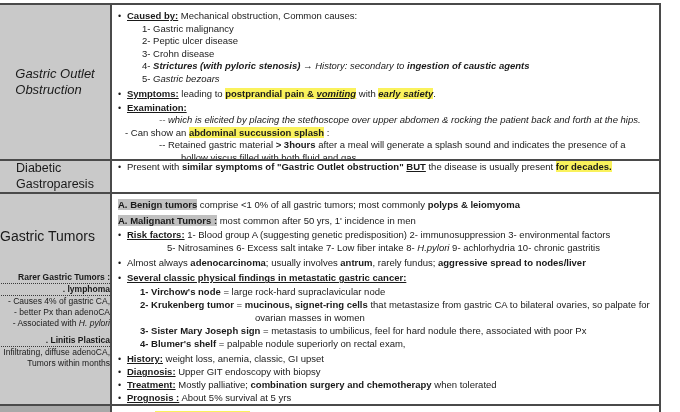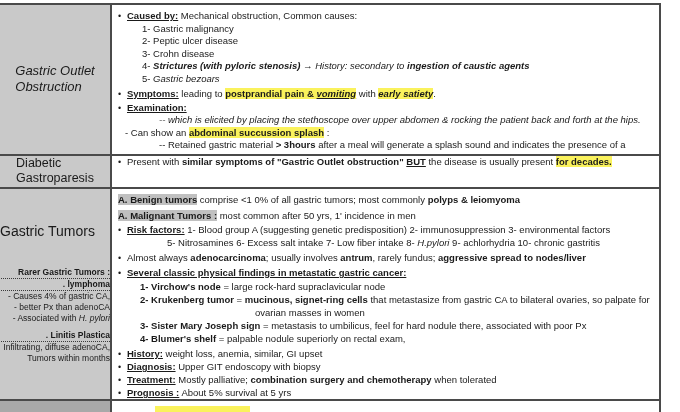--- a/index.html
+++ b/index.html
@@ -72,20 +72,21 @@
         <div class="ln ind-num">1-  Gastric malignancy</div>
         <div class="ln ind-num">2-  Peptic ulcer disease</div>
         <div class="ln ind-num">3-  Crohn disease</div>
         <div class="ln ind-num"><span>4-  </span><span class="b i">Strictures (with pyloric stenosis) </span><span>→ </span><span class="i">History: secondary to </span><span class="b i">ingestion of caustic agents</span></div>
         <div class="ln ind-num"><span>5-  </span><span class="i">Gastric bezoars</span></div>
         <div class="ln mt3"><span class="blt">•</span><span class="b u">Symptoms:</span><span> leading to </span><span class="b hl">postprandial pain &amp; </span><span class="b i u hl">vomiting</span><span> with </span><span class="b i hl">early satiety</span><span>.</span></div>
         <div class="ln mt2"><span class="blt">•</span><span class="b u">Examination:</span></div>
         <div class="ln ind-ddash i">-- which is elicited by placing the stethoscope over upper abdomen &amp; rocking the patient back and forth at the hips.</div>
         <div class="ln ind-dash"><span>-    Can show an </span><span class="b hl">abdominal succussion splash</span><span> :</span></div>
         <div class="ln ind-ddash"><span>-- Retained gastric material </span><span class="b">&gt; 3hours</span><span> after a meal will generate a splash sound and indicates the presence of a</span></div>
+        <div class="ln ind-cont">hollow viscus filled with both fluid and gas.</div>
       </div>
     </div>
 
     <div class="row r2">
       <div class="hcell">
         <div class="htitle">
           <div>Diabetic</div>
           <div>Gastroparesis</div>
         </div>
       </div>
@@ -114,21 +115,21 @@
         <div class="ln mt4"><span class="b gl">A. Malignant Tumors :</span><span> most common after 50 yrs, 1' incidence in men</span></div>
         <div class="ln mt2"><span class="blt">•</span><span class="b u">Risk factors:</span><span>  1- Blood group A (suggesting genetic predisposition)   2- immunosuppression   3- environmental factors</span></div>
         <div class="ln ind-risk2"><span>5- Nitrosamines   6- Excess salt intake   7- Low fiber intake   8- </span><span class="i">H.pylori</span><span>   9- achlorhydria   10- chronic gastritis</span></div>
         <div class="ln mt3"><span class="blt">•</span><span>Almost always </span><span class="b">adenocarcinoma</span><span>; usually involves </span><span class="b">antrum</span><span>, rarely fundus; </span><span class="b">aggressive spread to nodes/liver</span></div>
         <div class="ln mt3"><span class="blt">•</span><span class="b u">Several classic physical findings in metastatic gastric cancer:</span></div>
         <div class="ln ind-find mt2"><span class="b">1-   Virchow's node</span><span> = large rock-hard supraclavicular node</span></div>
         <div class="ln ind-find"><span class="b">2-   Krukenberg tumor</span><span> = </span><span class="b">mucinous, signet-ring cells</span><span> that metastasize from gastric CA to bilateral ovaries, so palpate for</span></div>
         <div class="ln ind-ovarian">ovarian masses in women</div>
         <div class="ln ind-find"><span class="b">3-   Sister Mary Joseph sign</span><span> = metastasis to umbilicus, feel for hard nodule there, associated with poor Px</span></div>
         <div class="ln ind-find"><span class="b">4-   Blumer's shelf</span><span> = palpable nodule superiorly on rectal exam,</span></div>
-        <div class="ln mt3"><span class="blt">•</span><span class="b u">History:</span><span>  weight loss, anemia, similar, GI upset</span></div>
+        <div class="ln mt3"><span class="blt">•</span><span class="b u">History:</span><span>  weight loss, anemia, classic, GI upset</span></div>
         <div class="ln"><span class="blt">•</span><span class="b u">Diagnosis:</span><span> Upper GIT endoscopy with biopsy</span></div>
         <div class="ln"><span class="blt">•</span><span class="b u">Treatment:</span><span> Mostly palliative; </span><span class="b">combination surgery and chemotherapy</span><span> when tolerated</span></div>
         <div class="ln"><span class="blt">•</span><span class="b u">Prognosis :</span><span> About 5% survival at 5 yrs</span></div>
       </div>
     </div>
 
     <div class="row r4">
       <div class="hcell dark"></div>
       <div class="ccell">
         <div class="ystrip"></div>

